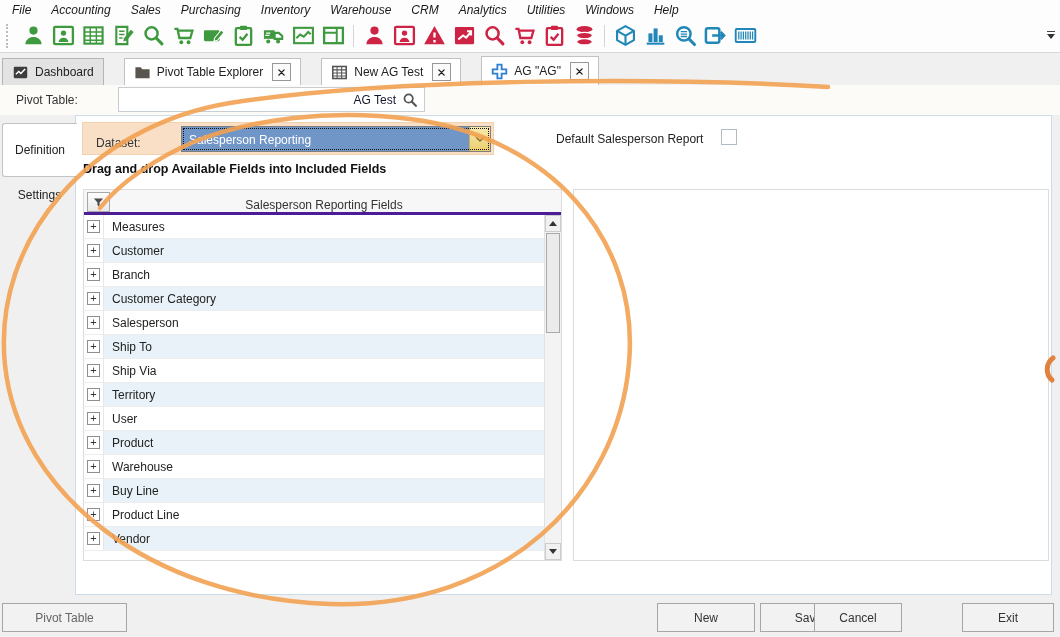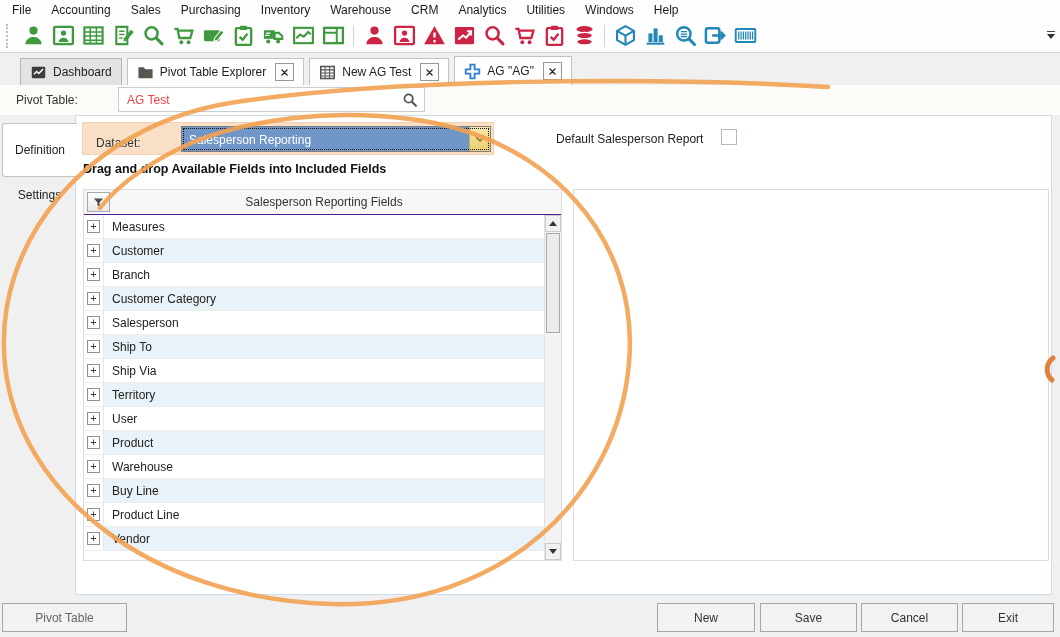--- a/index.html
+++ b/index.html
@@ -8,56 +8,56 @@
     font-family:"Liberation Sans", sans-serif;
     background:#f0f0f0; position:relative; overflow:hidden;
     color:#222; font-size:12px;
   }
   .icon-slot{ display:inline-flex; align-items:center; justify-content:center; }
   .icon-slot svg{ display:block; width:100%; height:100%; }
 
   
   .menu-bar{ position:absolute; top:0; left:0; right:0; height:19px; background:#fdfdfd;
     display:flex; align-items:center; padding-left:2px; }
-  .menu-item{ padding:2px 10px; color:#1a1a1a; cursor:default; }
+  .menu-item{ padding:2px 10px; color:#1a1a1a; cursor:default;font-style:italic; }
 
   
   .toolbar{ position:absolute; top:19px; left:0; right:0; height:34px; background:#fdfdfd;
     border-bottom:1px solid #d8d8d8; display:flex; align-items:center; padding-left:6px; }
   .grip{ width:5px; height:24px; border-left:2px dotted #bcbcbc; margin:0 7px 0 0; }
   #toolbar-groups{ display:flex; align-items:center; }
   .tb-btn{ width:30px; height:28px; border:none; background:transparent; display:flex;
     align-items:center; justify-content:center; cursor:pointer; }
   .tb-btn .icon-slot{ width:23px; height:23px; }
   .tb-sep{ width:1px; height:22px; background:#d4d4d4; margin:0 5px; }
   .tb-overflow{ position:absolute; right:3px; top:12px; width:12px; display:flex;
     flex-direction:column; align-items:center; gap:2px; cursor:pointer; }
   .tb-overflow .bar{ width:8px; height:1px; background:#444; }
   .tri-down{ width:0; height:0; border-left:4px solid transparent; border-right:4px solid transparent; border-top:5px solid #333; }
   .tri-up{ width:0; height:0; border-left:4px solid transparent; border-right:4px solid transparent; border-bottom:5px solid #333; }
 
   
   .tab-strip{ position:absolute; top:55px; left:0; right:0; height:30px; background:#f0f0f0;
-    display:flex; align-items:flex-end; gap:5px; padding-left:2px;margin-left:18px; }
+    display:flex; align-items:flex-end; gap:20px; padding-left:2px; }
   .tab{ height:27px; display:flex; align-items:center; gap:6px; padding:0 9px;
     background:#fff; border:1px solid #c2c2c2; border-bottom:none; cursor:pointer; white-space:nowrap; }
   .tab.gray{ background:#e3e3e3; border-color:#b5b5b5; }
   .tab.active{ height:29px; }
   .tab .icon-slot{ width:17px; height:17px; }
   .tab-close{ width:19px; height:18px; border:1px solid #979797; background:#fbfbfb;
     display:flex; align-items:center; justify-content:center; margin-left:3px; cursor:pointer; }
   .tab-close .icon-slot{ width:9px; height:9px; color:#1c1c1c; }
 
   
   .pivot-row{ position:absolute; top:85px; left:0; right:0; height:30px; background:#fdfbf8; }
   .pivot-row .row-label{ position:absolute; left:8px; top:8px; color:#333; }
   .pivot-input-wrap{ position:absolute; left:118px; top:2px; width:307px; height:25px;
     background:#fff; border:1px solid #c6cdd3; }
   .pivot-input-wrap input{ position:absolute; inset:0; border:none; outline:none;
-    font:12px "Liberation Sans",sans-serif; padding:0 28px 0 8px; color:#ef4444; background:transparent; }
+    font:12px "Liberation Sans",sans-serif; padding:0 28px 0 8px; color:#0f172a; background:transparent;text-align:right; }
   .pivot-input-wrap .icon-slot{ position:absolute; right:6px; top:4px; width:16px; height:16px; color:#555; cursor:pointer; }
 
   
   .side-tab{ position:absolute; left:2px; width:75px; display:flex; align-items:center;
     justify-content:center; color:#222; cursor:pointer; }
   .side-tab.active{ background:#fff; border:1px solid #c3c3c3; border-right:none;
     border-radius:3px 0 0 3px; z-index:3; }
 
   
   .main-panel{ position:absolute; left:75px; top:115px; width:977px; height:480px;
@@ -75,22 +75,22 @@
   .dd-btn .icon-slot{ width:12px; height:12px; color:#8a7327; }
   .default-label{ position:absolute; left:480px; top:16px; color:#222; }
   .default-checkbox{ position:absolute; left:645px; top:13px; width:16px; height:16px;
     background:#fff; border:1px solid #b2bac2; cursor:pointer; }
   .instruction{ position:absolute; left:7px; top:46px; font-weight:bold; font-size:12.5px; color:#111; }
 
   
   .field-panel{ position:absolute; top:73px; height:372px; border:1px solid #dcdcdc; background:#fff; }
   .field-panel.left{ left:7px; width:479px; }
   .field-panel.right{ left:497px; width:476px; }
-  .fp-header{ height:25px; background:#f7f7f7; border-bottom:1px solid #4c1d95;
-    display:flex; align-items:center; }
+  .fp-header{ height:25px; background:#f7f7f7; border-bottom:3px solid #4c1d95;
+    display:flex; align-items:flex-end; }
   .filter-btn{ width:23px; height:20px; margin-left:3px; border:1px solid #a8a8a8;
     background:linear-gradient(#fdfdfd,#e9e9e9); display:flex; align-items:center; justify-content:center; cursor:pointer; }
   .filter-btn .icon-slot{ width:13px; height:13px; color:#4a4a4a; }
   .fp-title{ flex:1; text-align:center; color:#333; padding-right:23px; }
   .fp-body{ position:absolute; top:25px; left:0; right:0; bottom:0; overflow:hidden; }
   .fp-body.with-sb{ right:17px; }
   .field-row{ height:24px; display:flex; align-items:center; border-bottom:1px solid #ededed; cursor:pointer; }
   .field-row.alt{ background:#e9f2f8; }
   .row-gutter{ width:20px; align-self:stretch; display:flex; align-items:center;
     justify-content:center; background:#fff; border-right:1px solid #e7e7e7; }
@@ -554,21 +554,21 @@
 
   <div class="field-panel right">
     <div class="fp-body" id="included-rows"></div>
   </div>
 </div>
 
 <button class="footer-btn" id="pivot-table-btn">Pivot Table</button>
 <div id="footer-right">
     <button class="footer-btn" style="left: 657px; width: 98px;">New</button>
     <button class="footer-btn" style="left: 760px; width: 97px;">Save</button>
-    <button class="footer-btn" style="left: 861px; width: 97px;">Cancel</button>
+    <button class="footer-btn" style="left: 814px; width: 88px;">Cancel</button>
     <button class="footer-btn" style="left: 962px; width: 92px;">Exit</button>
   </div>
 
 <svg class="annotation" width="1060" height="637" viewBox="0 0 1060 637">
   <path d="M 828 87 C 660 77, 390 78, 230 103 C 90 126, -8 240, 5 365 C 18 492, 148 598, 330 604
            C 505 609, 618 495, 629 363 C 640 238, 548 136, 410 119 C 330 109, 252 119, 196 141
            C 158 157, 120 182, 100 208" fill="none" stroke="#f2a151" stroke-width="4.5" stroke-linecap="round" opacity="0.9"></path>
   <path d="M 1053 358 C 1046 363, 1045 374, 1052 380" fill="none" stroke="#df7b35" stroke-width="5" stroke-linecap="round" opacity="0.95"></path>
 </svg>
 

